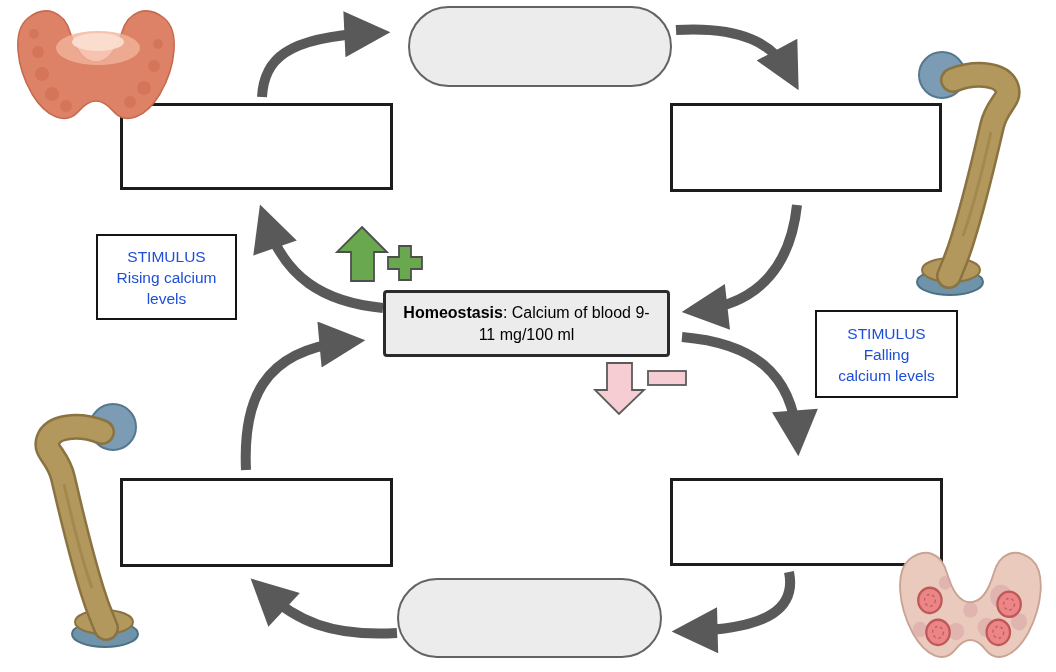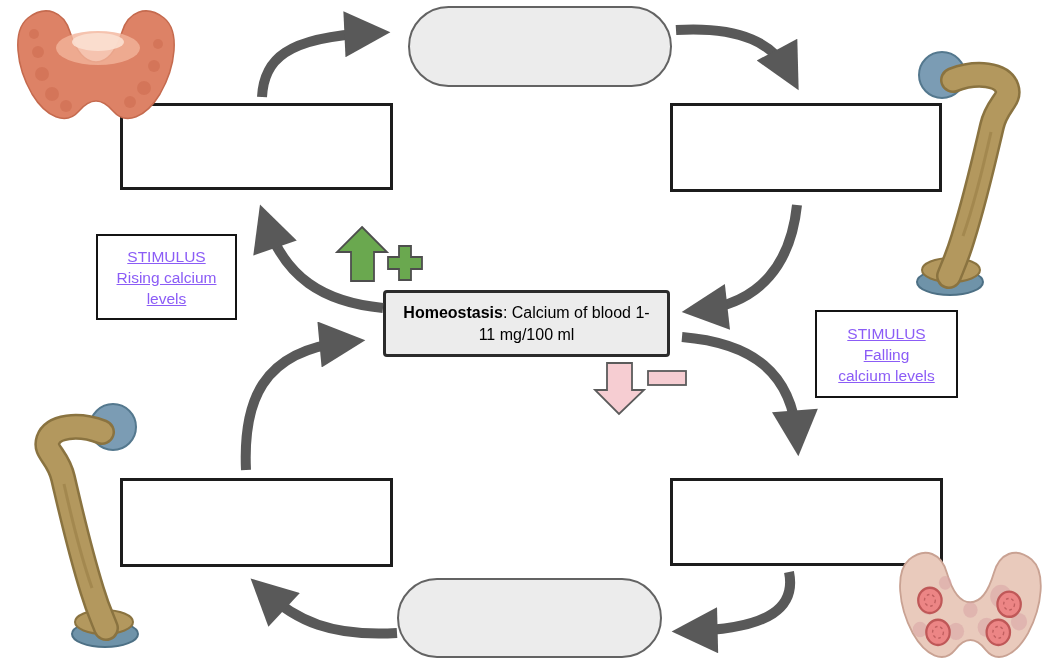--- a/index.html
+++ b/index.html
@@ -19,22 +19,22 @@
     position:absolute;left:383px;top:290px;width:287px;height:67px;
     background:#ececec;border:3px solid #2b2b2b;border-radius:4px;
     box-sizing:border-box;display:flex;align-items:center;justify-content:center;
     text-align:center;font-size:16px;line-height:22px;color:#000;
     padding:2px 14px;z-index:1;
   }
   .homeo-box b{font-weight:bold;margin-top:22px;}
   .stim-box{
     position:absolute;background:#ffffff;border:2px solid #141414;
     box-sizing:border-box;display:flex;align-items:center;justify-content:center;
-    text-align:center;font-size:15.5px;line-height:21px;color:#8b5cf6;
-    white-space:pre-line;z-index:1;text-decoration:underline;
+    text-align:center;font-size:15.5px;line-height:21px;color:#1d4ed8;
+    white-space:pre-line;z-index:1;
   }
   .stim-left{left:96px;top:234px;width:141px;height:86px;}
   .stim-right{left:815px;top:310px;width:143px;height:88px;}
   .box-tl{left:120px;top:103px;width:273px;height:87px;}
   .box-tr{left:670px;top:103px;width:272px;height:89px;}
   .box-bl{left:120px;top:478px;width:273px;height:89px;}
   .box-br{left:670px;top:478px;width:273px;height:88px;}
   .pill-top{left:408px;top:6px;width:264px;height:81px;}
   .pill-bottom{left:397px;top:578px;width:265px;height:80px;}
   .overlay-svg{position:absolute;left:0;top:0;z-index:5;pointer-events:none;}
@@ -46,21 +46,21 @@
 
   <div class="blank-box box-tl"></div>
   <div class="blank-box box-tr"></div>
   <div class="blank-box box-bl"></div>
   <div class="blank-box box-br"></div>
 
   <div class="pill pill-top"></div>
   <div class="pill pill-bottom"></div>
 
   <div class="homeo-box">
-    <span><b>Homeostasis</b><span>:  Calcium of blood 1-11 mg/100 ml</span></span>
+    <span><b>Homeostasis</b><span>:  Calcium of blood 9-11 mg/100 ml</span></span>
   </div>
 
   <div class="stim-box stim-left">STIMULUS
 Rising calcium
 levels</div>
   <div class="stim-box stim-right">STIMULUS
 Falling
 calcium levels</div>
 
   <svg class="overlay-svg" width="1056" height="672" viewBox="0 0 1056 672">

